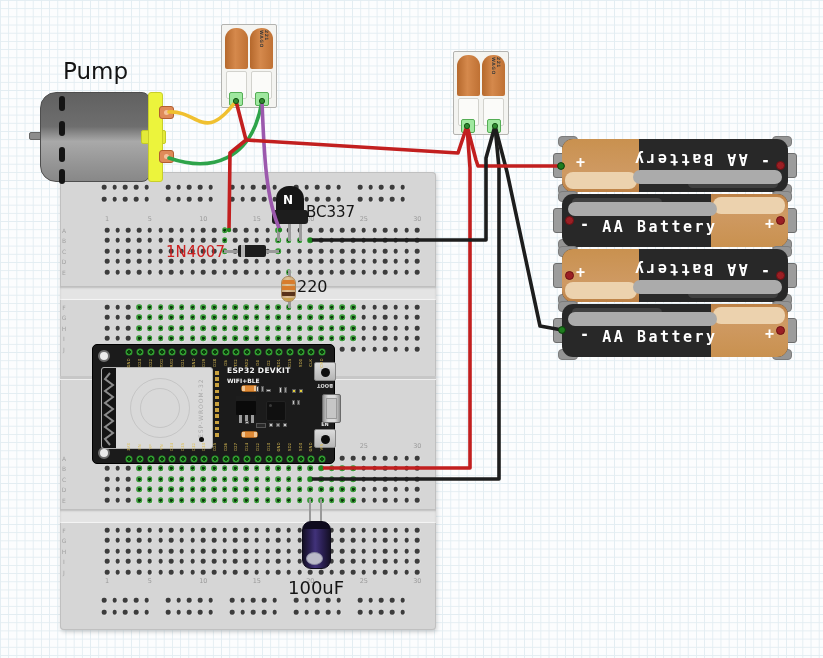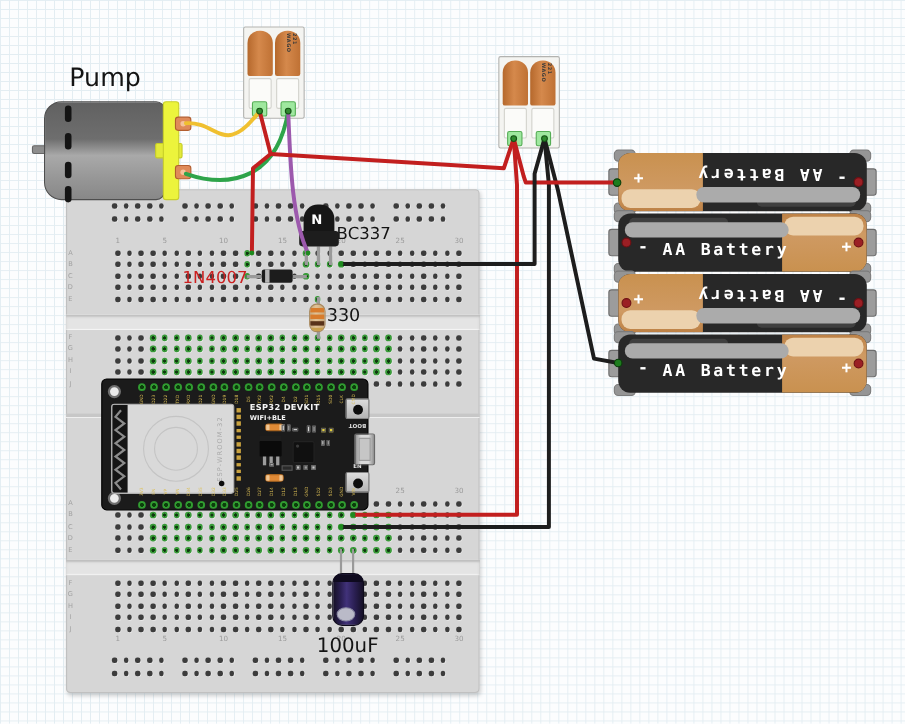--- a/index.html
+++ b/index.html
@@ -1188,15 +1188,15 @@
       <circle cx="280" cy="230" r="2.2" fill="#1e8a1e"></circle>
       <circle cx="310" cy="240" r="2.2" fill="#1e8a1e"></circle>
       <circle cx="321" cy="468" r="2.2" fill="#1e8a1e"></circle>
       <circle cx="310" cy="479" r="2.2" fill="#1e8a1e"></circle>
     </g>
   </svg>
 
   <div class="plab lbl-pump">Pump</div>
   <div class="plab lbl-bc">BC337</div>
   <div class="plab lbl-diode">1N4007</div>
-  <div class="plab lbl-res">330</div>
+  <div class="plab lbl-res">220</div>
   <div class="plab lbl-cap">100uF</div>
 </div>
 
 </body></html>

